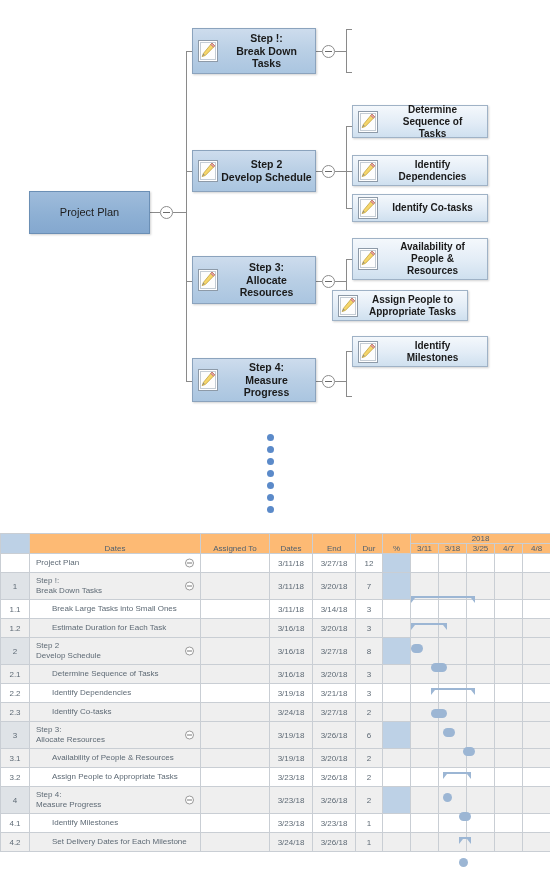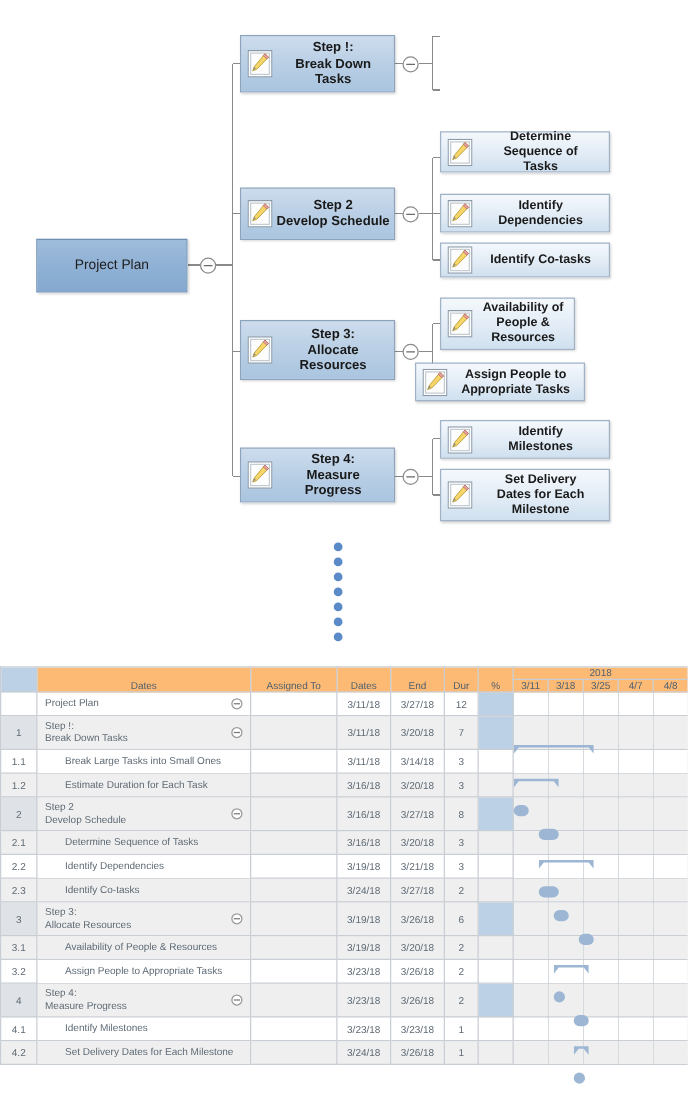--- a/index.html
+++ b/index.html
@@ -276,21 +276,21 @@
         </svg>
       </span>
       <span class="label">Step 3:
 Allocate
 Resources</span>
     </div>
     <div class="collapse-badge" style="left:322px; top:275px;">
         <i></i>
       </div>
 
-    <div class="node node-leaf" style="left:352px; top:238px; width:108px; height:42px;">
+    <div class="node node-leaf" style="left:352px; top:238px; width:136px; height:42px;">
       <span class="note-icon">
         <svg width="20" height="22" viewBox="0 0 20 22">
           <rect x="0.5" y="0.5" width="19" height="21" fill="#ffffff" stroke="#8d9aa8"></rect>
           <rect x="2.5" y="2.5" width="15" height="17" fill="#fdfdfd" stroke="#c4ccd4"></rect>
           <path d="M14 3 L16.8 5.8 L7.4 15.4 L4.2 16.6 L5.4 13.4 Z" fill="#f6d66b" stroke="#b99a2c" stroke-width="0.7"></path>
           <path d="M14 3 L16.8 5.8 L15.4 7.2 L12.6 4.4 Z" fill="#e8a0a0" stroke="#b06a6a" stroke-width="0.6"></path>
           <path d="M4.2 16.6 L5.4 13.4 L6.6 14.6 Z" fill="#8a8a8a"></path>
         </svg>
       </span>
       <span class="label">Availability of
@@ -333,34 +333,20 @@
         <svg width="20" height="22" viewBox="0 0 20 22">
           <rect x="0.5" y="0.5" width="19" height="21" fill="#ffffff" stroke="#8d9aa8"></rect>
           <rect x="2.5" y="2.5" width="15" height="17" fill="#fdfdfd" stroke="#c4ccd4"></rect>
           <path d="M14 3 L16.8 5.8 L7.4 15.4 L4.2 16.6 L5.4 13.4 Z" fill="#f6d66b" stroke="#b99a2c" stroke-width="0.7"></path>
           <path d="M14 3 L16.8 5.8 L15.4 7.2 L12.6 4.4 Z" fill="#e8a0a0" stroke="#b06a6a" stroke-width="0.6"></path>
           <path d="M4.2 16.6 L5.4 13.4 L6.6 14.6 Z" fill="#8a8a8a"></path>
         </svg>
       </span>
       <span class="label">Identify
 Milestones</span>
-    </div>
-    <div class="node node-leaf" style="left:352px; top:375px; width:136px; height:42px;">
-      <span class="note-icon">
-        <svg width="20" height="22" viewBox="0 0 20 22">
-          <rect x="0.5" y="0.5" width="19" height="21" fill="#ffffff" stroke="#8d9aa8"></rect>
-          <rect x="2.5" y="2.5" width="15" height="17" fill="#fdfdfd" stroke="#c4ccd4"></rect>
-          <path d="M14 3 L16.8 5.8 L7.4 15.4 L4.2 16.6 L5.4 13.4 Z" fill="#f6d66b" stroke="#b99a2c" stroke-width="0.7"></path>
-          <path d="M14 3 L16.8 5.8 L15.4 7.2 L12.6 4.4 Z" fill="#e8a0a0" stroke="#b06a6a" stroke-width="0.6"></path>
-          <path d="M4.2 16.6 L5.4 13.4 L6.6 14.6 Z" fill="#8a8a8a"></path>
-        </svg>
-      </span>
-      <span class="label">Set Delivery
-Dates for Each
-Milestone</span>
     </div>
   </div>
 
   <div id="dots">
       <span style="background: rgb(91, 138, 201);"></span>
       <span style="background: rgb(91, 138, 201);"></span>
       <span style="background: rgb(91, 138, 201);"></span>
       <span style="background: rgb(91, 138, 201);"></span>
       <span style="background: rgb(91, 138, 201);"></span>
       <span style="background: rgb(91, 138, 201);"></span>

